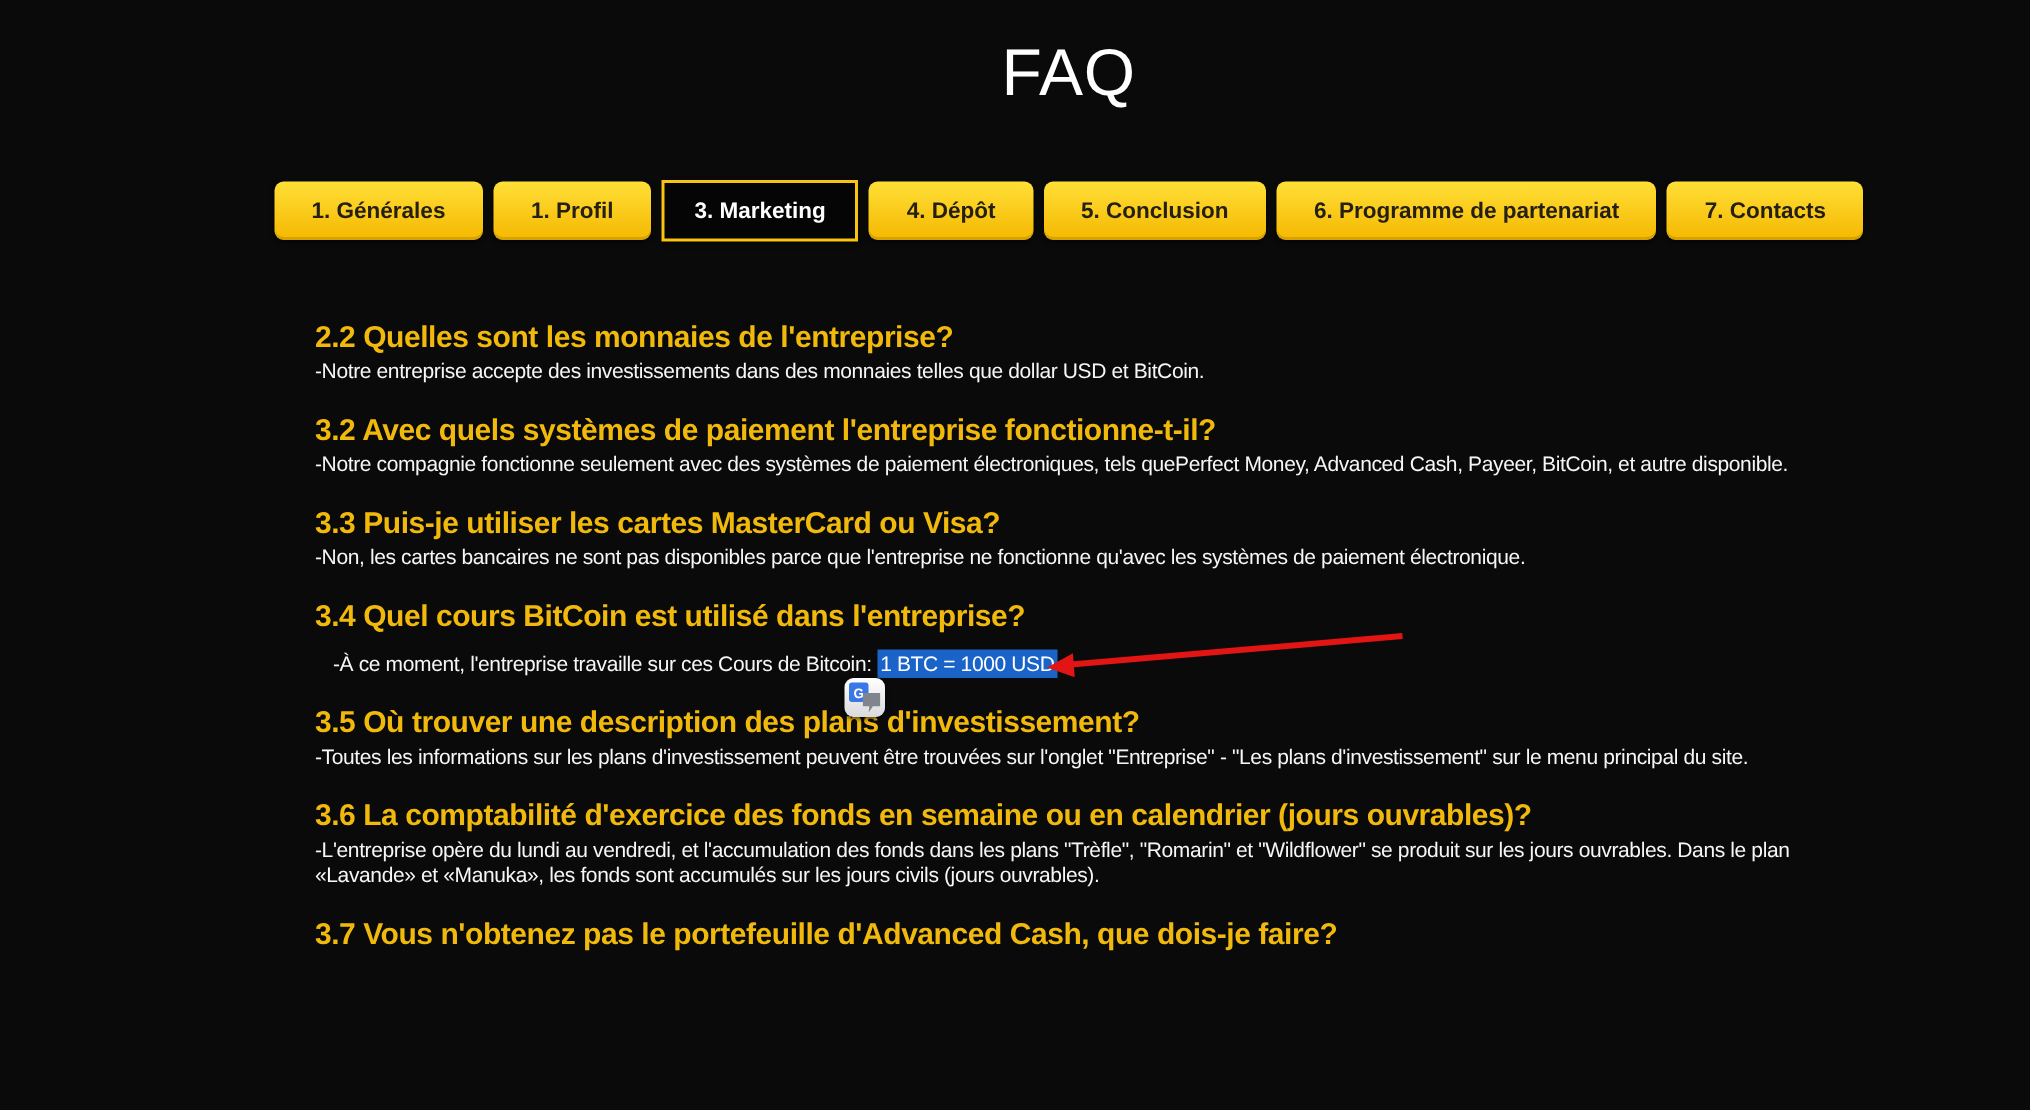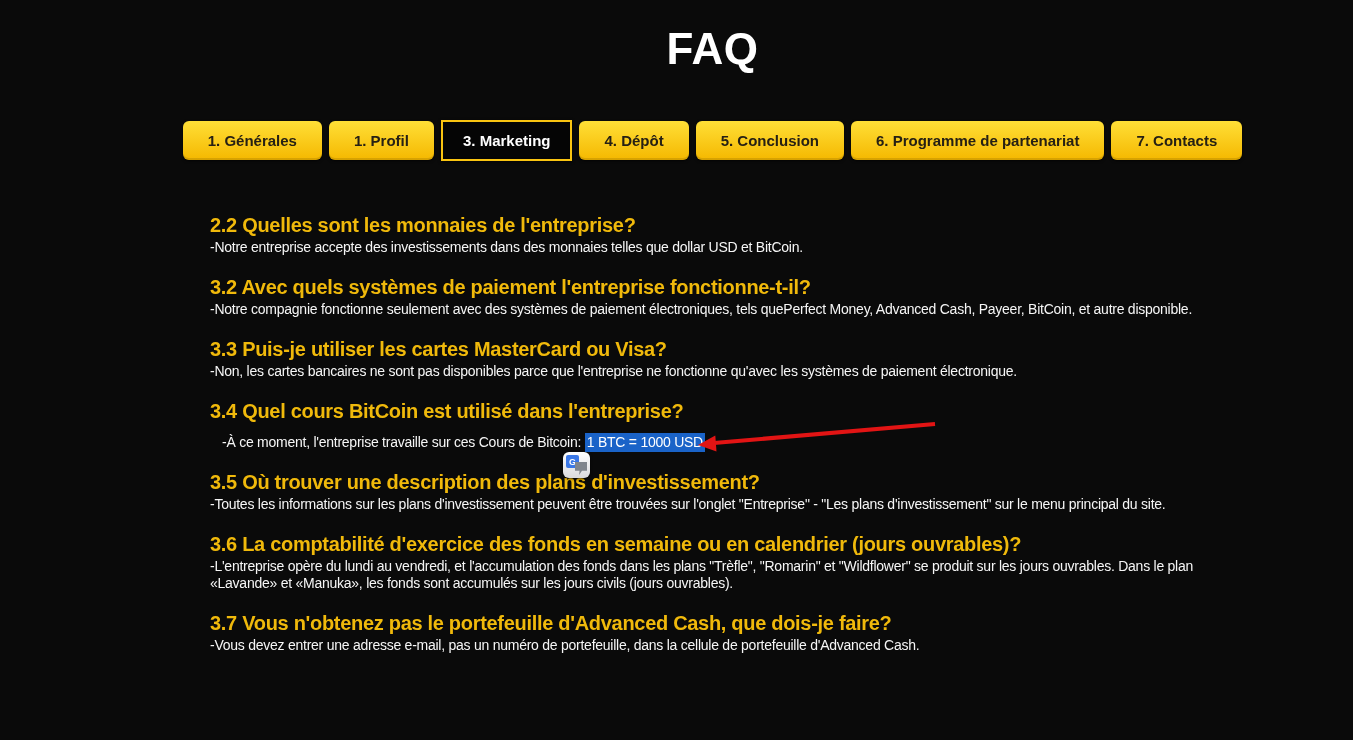--- a/index.html
+++ b/index.html
@@ -15,21 +15,21 @@
   body{
     width:1353px;height:740px;overflow:hidden;
     background:var(--background);
     font-family:"Liberation Sans", sans-serif;
     color:#fff;
   }
   .container{position:absolute;left:210px;top:0;width:1015px;}
   .page-title{
     position:absolute;top:24px;left:0;width:1005px;
     margin:0;text-align:center;
-    font-size:44px;font-weight:700;color:#ffffff;letter-spacing:0.5px;
+    font-size:44px;font-weight:400;color:#ffffff;letter-spacing:0.5px;
   }
   .tabs{
     position:absolute;top:120px;left:0;width:1005px;
     display:flex;justify-content:center;align-items:center;gap:7px;
   }
   .tab{
     font-family:"Liberation Sans", sans-serif;
     font-size:15px;font-weight:700;color:#262014;
     background:linear-gradient(180deg,var(--tab-gradient-top) 0%,var(--tab-gradient-bottom) 100%);
     border:none;border-radius:6px;
@@ -131,17 +131,16 @@
       <p class="answer">-Toutes les informations sur les plans d'investissement peuvent être trouvées sur l'onglet "Entreprise" - "Les plans d'investissement" sur le menu principal du site.</p>
     </section>
 
     <section class="faq-section">
       <h2 class="question">3.6 La comptabilité d'exercice des fonds en semaine ou en calendrier (jours ouvrables)?</h2>
       <p class="answer">-L'entreprise opère du lundi au vendredi, et l'accumulation des fonds dans les plans "Trèfle", "Romarin" et "Wildflower" se produit sur les jours ouvrables. Dans le plan «Lavande» et «Manuka», les fonds sont accumulés sur les jours civils (jours ouvrables).</p>
     </section>
 
     <section class="faq-section">
       <h2 class="question">3.7 Vous n'obtenez pas le portefeuille d'Advanced Cash, que dois-je faire?</h2>
-      <p class="answer">-Vous devez entrer une adresse e-mail, pas un numéro de portefeuille, dans la cellule de portefeuille d'Advanced Cash.</p>
     </section>
 
   </div>
 </div>
 
 </body></html>

